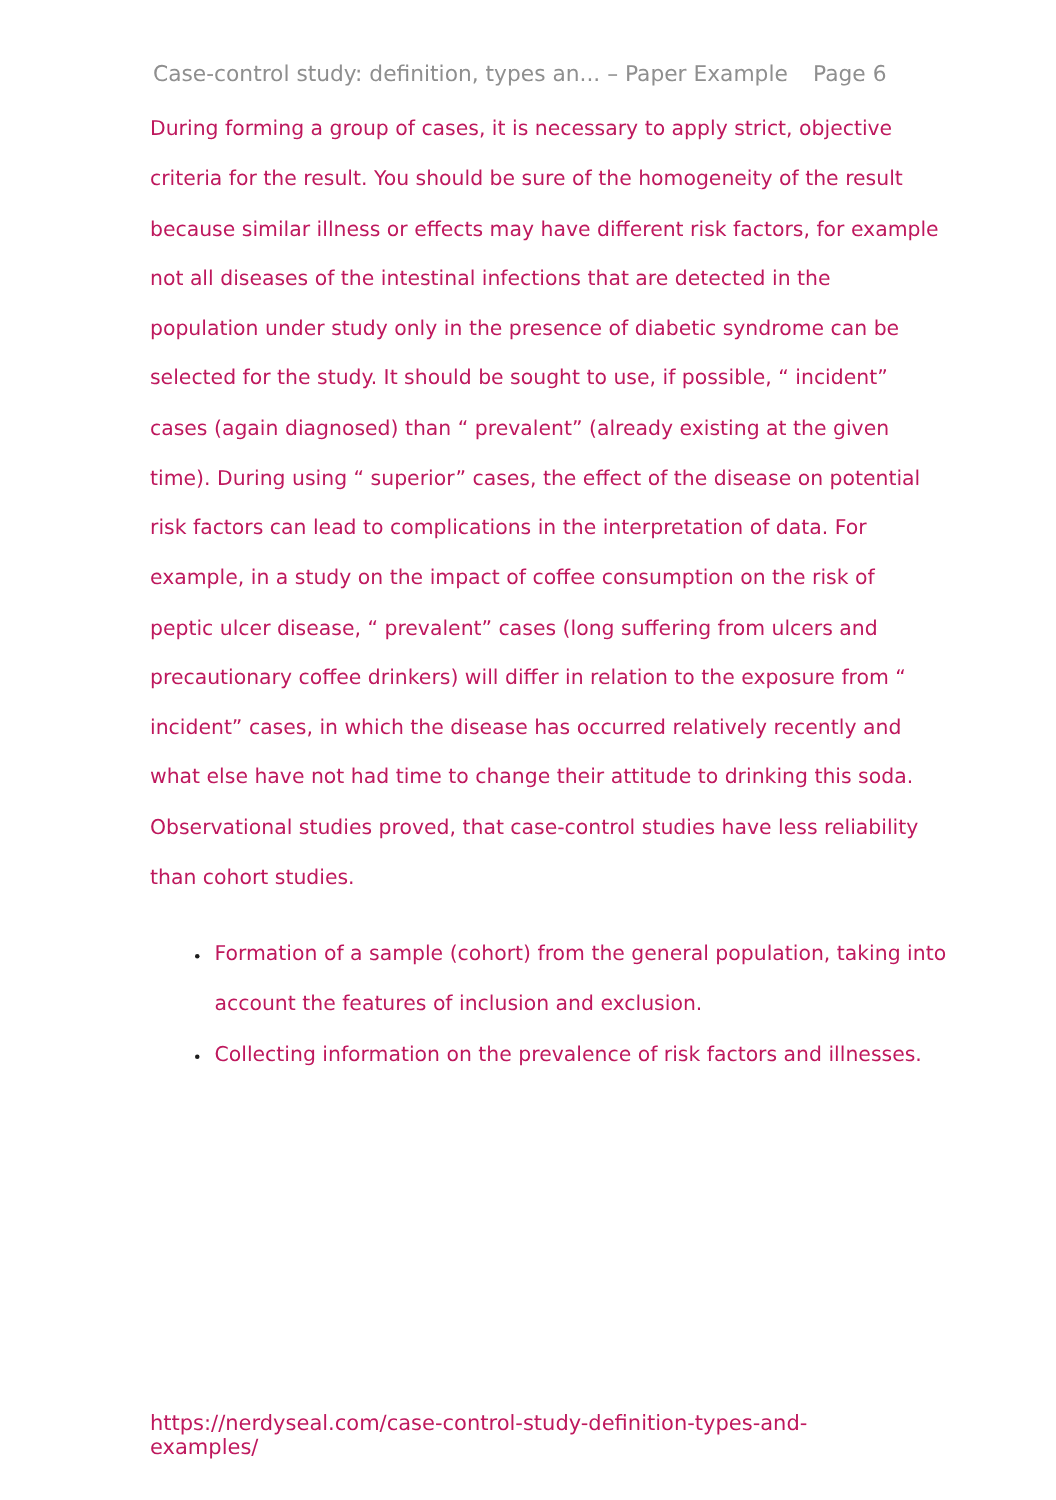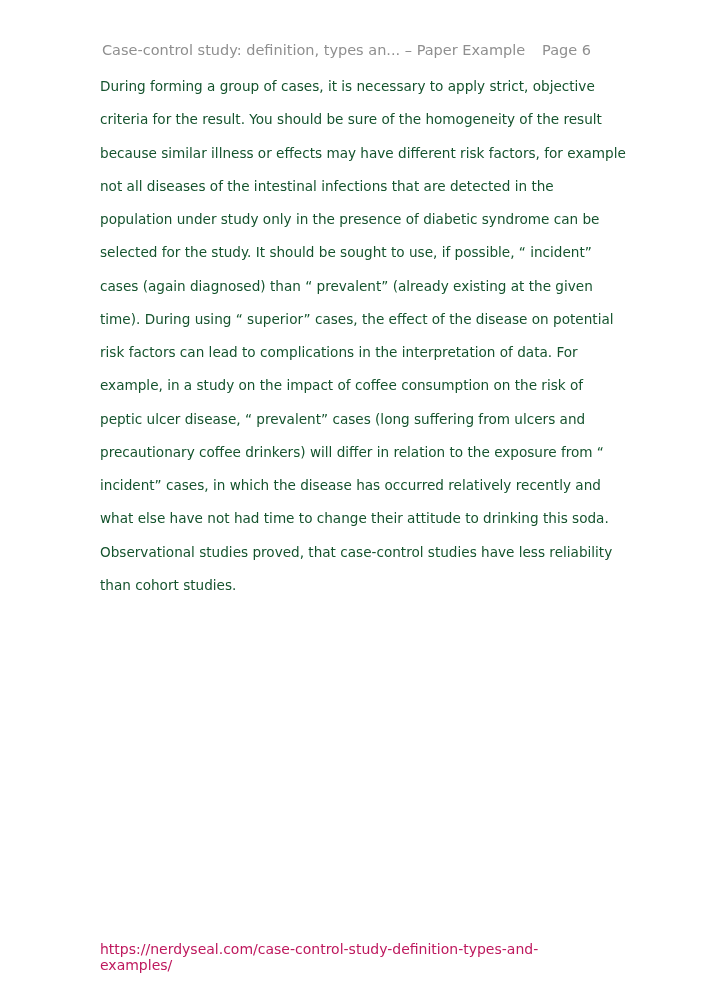--- a/index.html
+++ b/index.html
@@ -29,21 +29,21 @@
     color: #8f8f8f;
     white-space: pre;
   }
   .doc-body {
     position: absolute;
     top: 70px;
     left: 100px;
     width: 560px;
     font-size: 13.6px;
     line-height: 33.25px;
-    color: #14532d;
+    color: #be185d;
   }
   .doc-body p {
     white-space: pre;
     margin: 0 0 11px 0;
   }
   .doc-body ul {
     margin-top: 18px;
     padding-left: 43px;
     list-style: disc outside;
   }
@@ -89,19 +89,24 @@
 cases (again diagnosed) than “ prevalent” (already existing at the given
 time). During using “ superior” cases, the effect of the disease on potential
 risk factors can lead to complications in the interpretation of data. For
 example, in a study on the impact of coffee consumption on the risk of
 peptic ulcer disease, “ prevalent” cases (long suffering from ulcers and
 precautionary coffee drinkers) will differ in relation to the exposure from “
 incident” cases, in which the disease has occurred relatively recently and
 what else have not had time to change their attitude to drinking this soda.
 Observational studies proved, that case-control studies have less reliability
 than cohort studies.</p>
+    <ul>
+      <li>Formation of a sample (cohort) from the general population, taking into
+account the features of inclusion and exclusion.</li>
+      <li>Collecting information on the prevalence of risk factors and illnesses.</li>
+    </ul>
   </div>
 
   <div class="page-footer">
     <a>https://nerdyseal.com/case-control-study-definition-types-and-examples/</a>
   </div>
 
 </div>
 
 </body></html>

